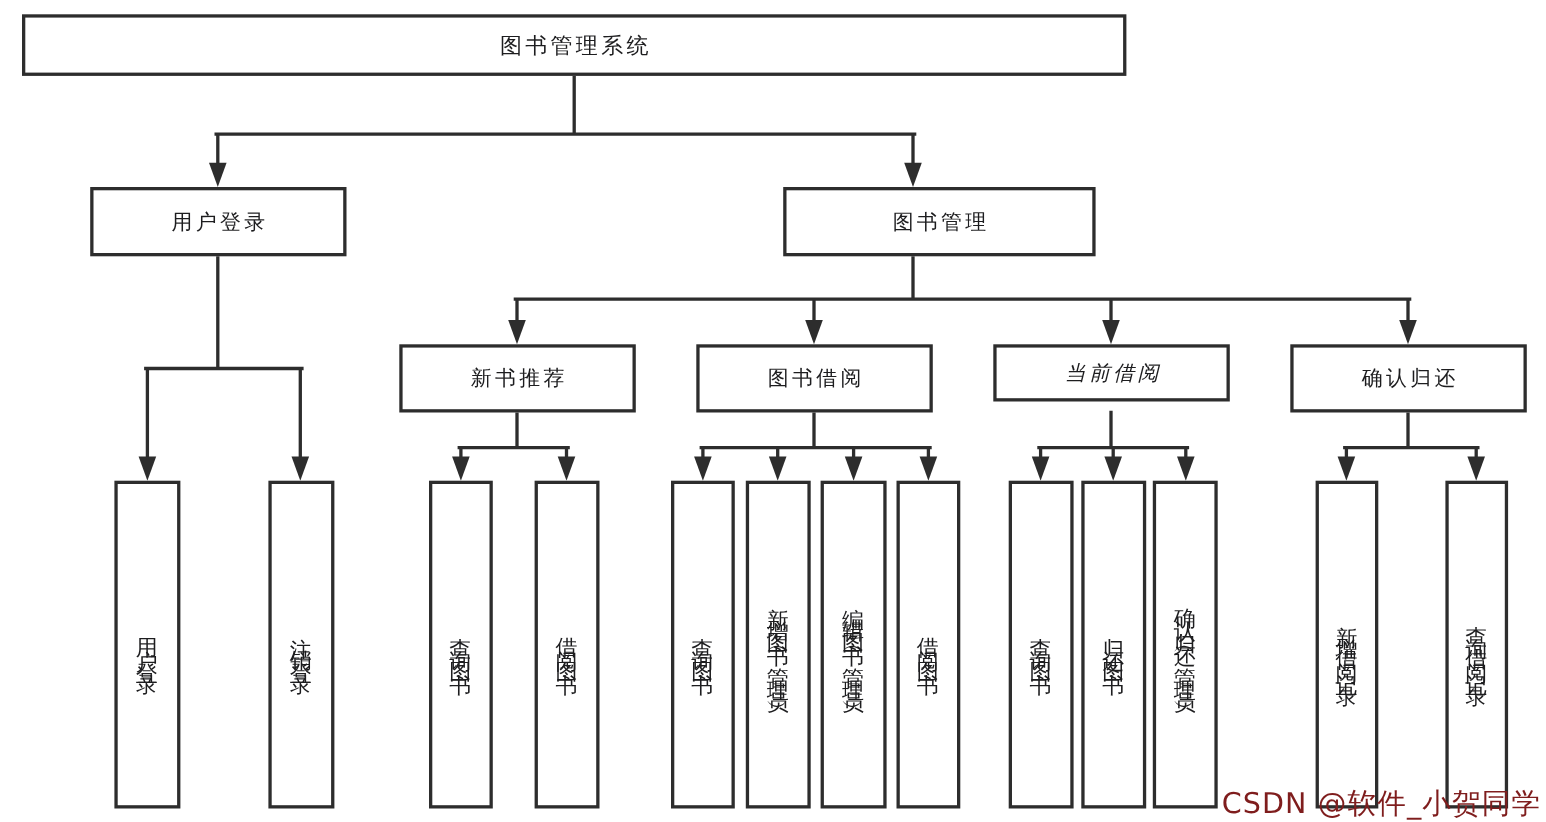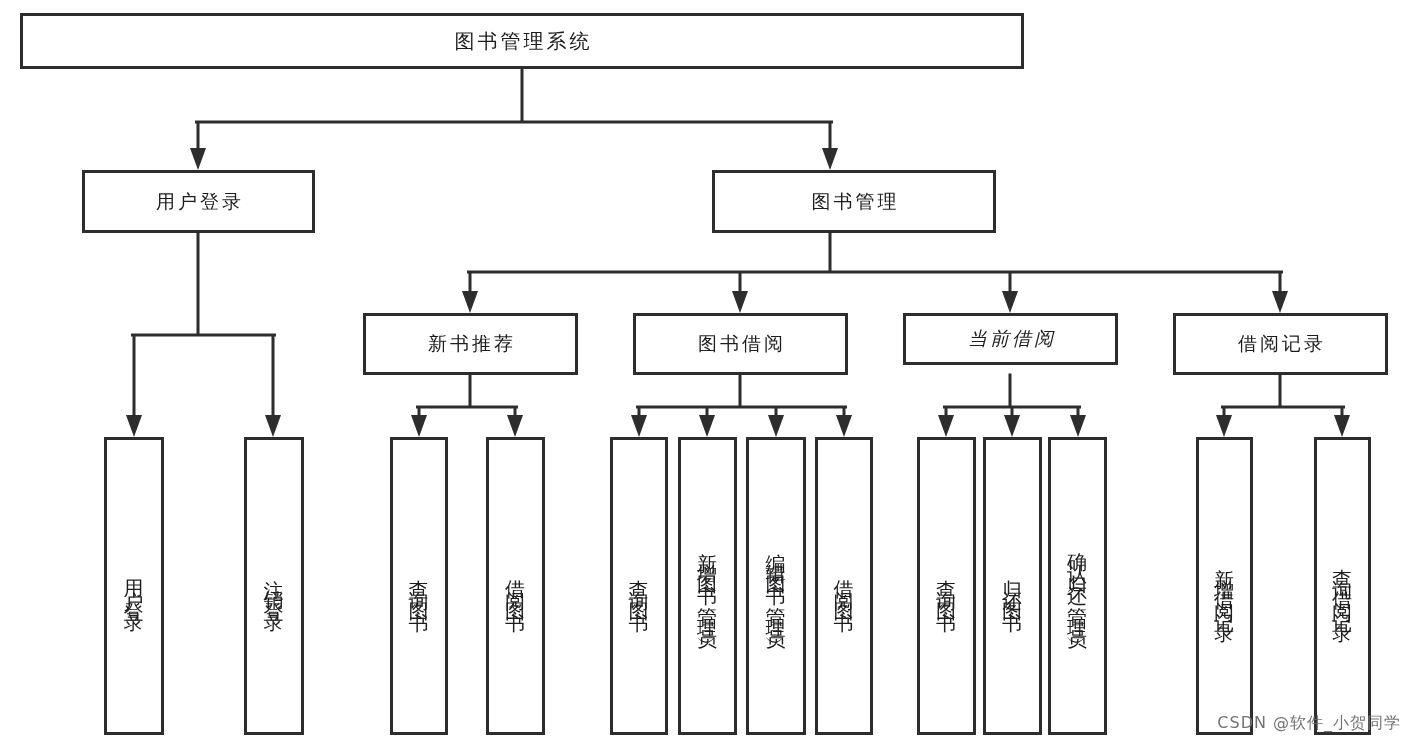--- a/index.html
+++ b/index.html
@@ -46,23 +46,23 @@
     writing-mode: vertical-rl;
     text-orientation: mixed;
     font-size: 20px;
     letter-spacing: 11px;
     line-height: 1;
   }
   #watermark {
     position: absolute;
     right: 4px;
     top: 713px;
-    font-size: 16px;
+    font-size: 26px;
     letter-spacing: 1px;
-    color: #737373;
+    color: #7f1d1d;
     z-index: 3;
     white-space: nowrap;
     margin-left: 20px;
   }
   svg .cline {
     stroke: #2d2d2d;
     stroke-width: 3;
     fill: none;
     stroke-linecap: square;
   }
@@ -127,21 +127,21 @@
   </svg>
 
   <div class="box h" style="left:20px; top:13px; width:1004px; height:56px;">图书管理系统</div>
 
   <div class="box h small" style="left:82px; top:170px; width:233px; height:63px;">用户登录</div>
   <div class="box h small" style="left:712px; top:170px; width:284px; height:63px;">图书管理</div>
 
   <div class="box h small" style="left:633px; top:313px; width:215px; height:62px;">图书借阅</div>
   <div class="box h small" style="left:363px; top:313px; width:215px; height:62px;">新书推荐</div>
   <div class="box h small" style="left:903px; top:313px; width:215px; height:52px;font-style:italic;">当前借阅</div>
-  <div class="box h small" style="left:1173px; top:313px; width:215px; height:62px;">借阅记录</div>
+  <div class="box h small" style="left:1173px; top:313px; width:215px; height:62px;">确认归还</div>
 
   <div class="box v" style="left:104px; top:437px; width:60px; height:298px;">用户登录</div>
   <div class="box v" style="left:244px; top:437px; width:60px; height:298px;">注销登录</div>
 
   <div class="box v" style="left:390px; top:437px; width:58px; height:298px;">查询图书</div>
   <div class="box v" style="left:486px; top:437px; width:59px; height:298px;">借阅图书</div>
 
   <div class="box v" style="left:610px; top:437px; width:58px; height:298px;">查询图书</div>
   <div class="box v" style="left:678px; top:437px; width:59px; height:298px;">新增图书（管理员）</div>
   <div class="box v" style="left:746px; top:437px; width:60px; height:298px;">编辑图书（管理员）</div>

